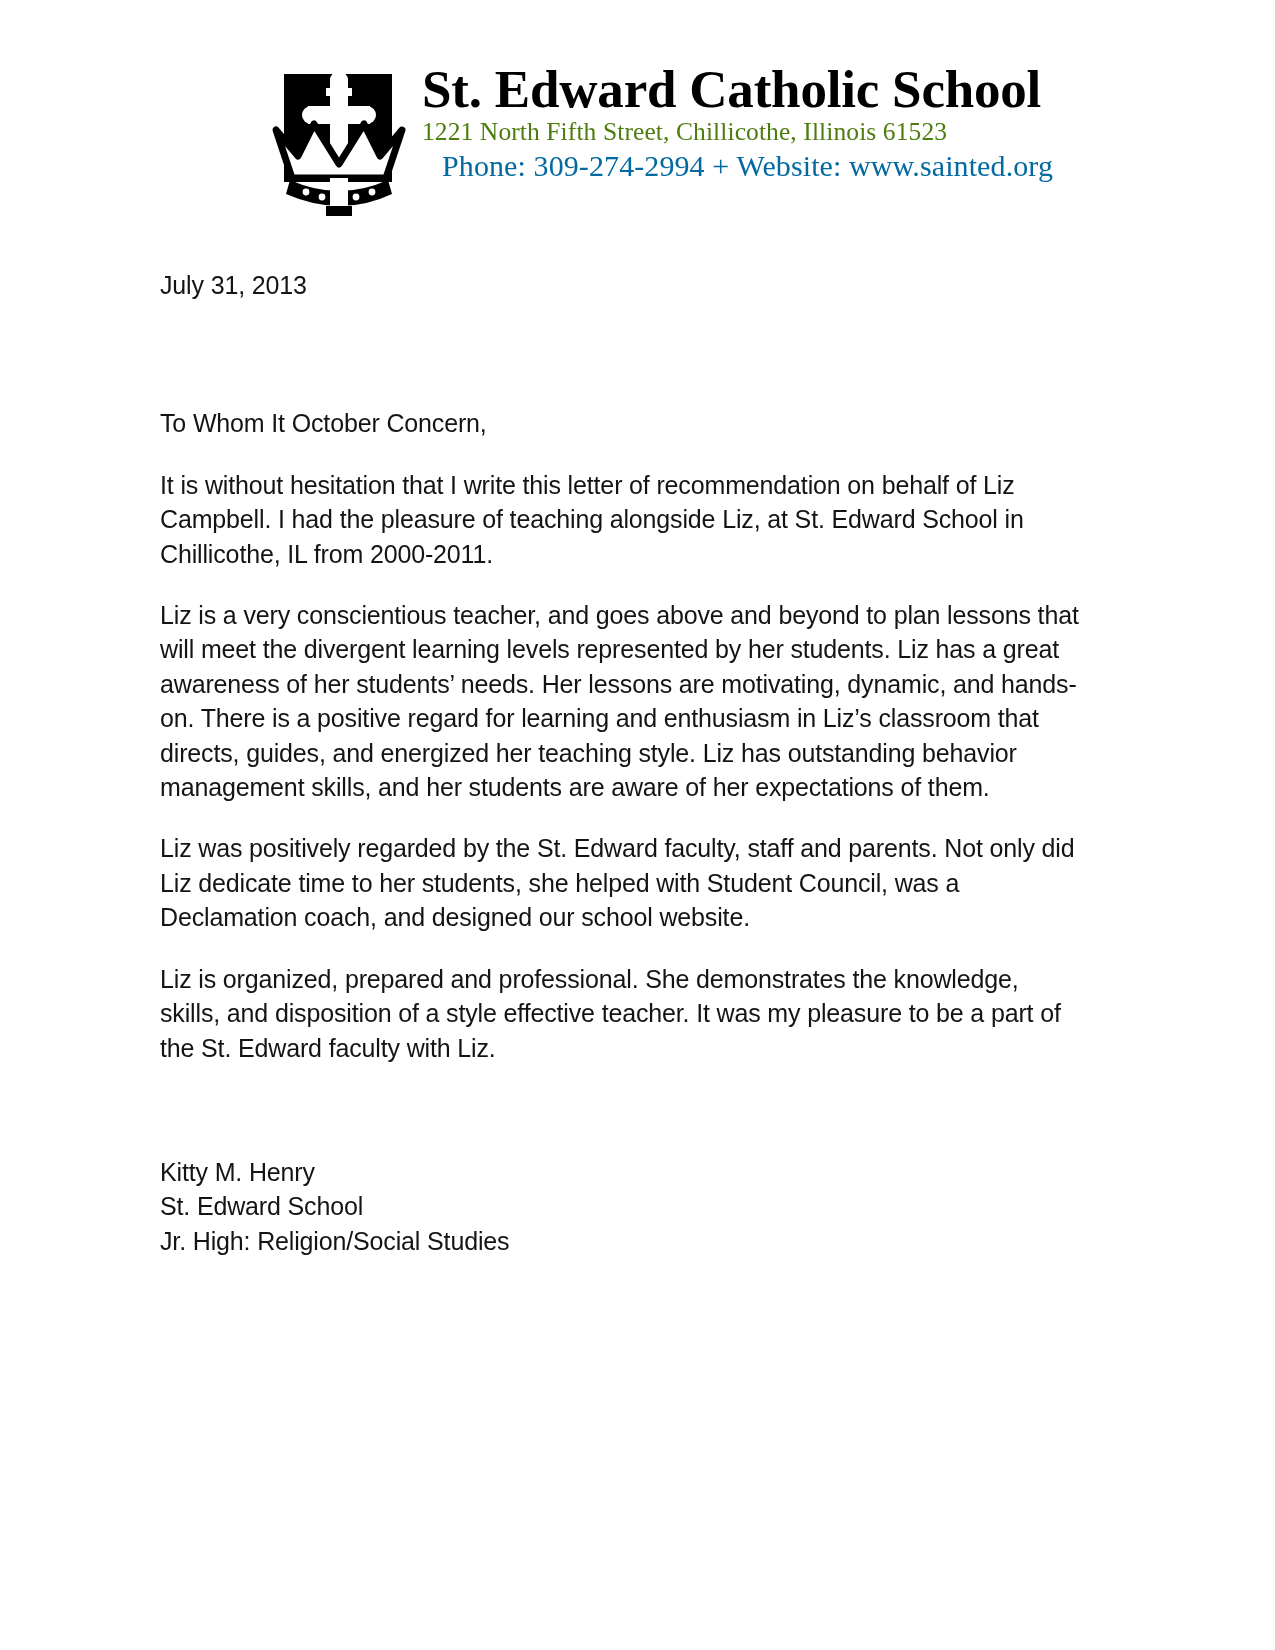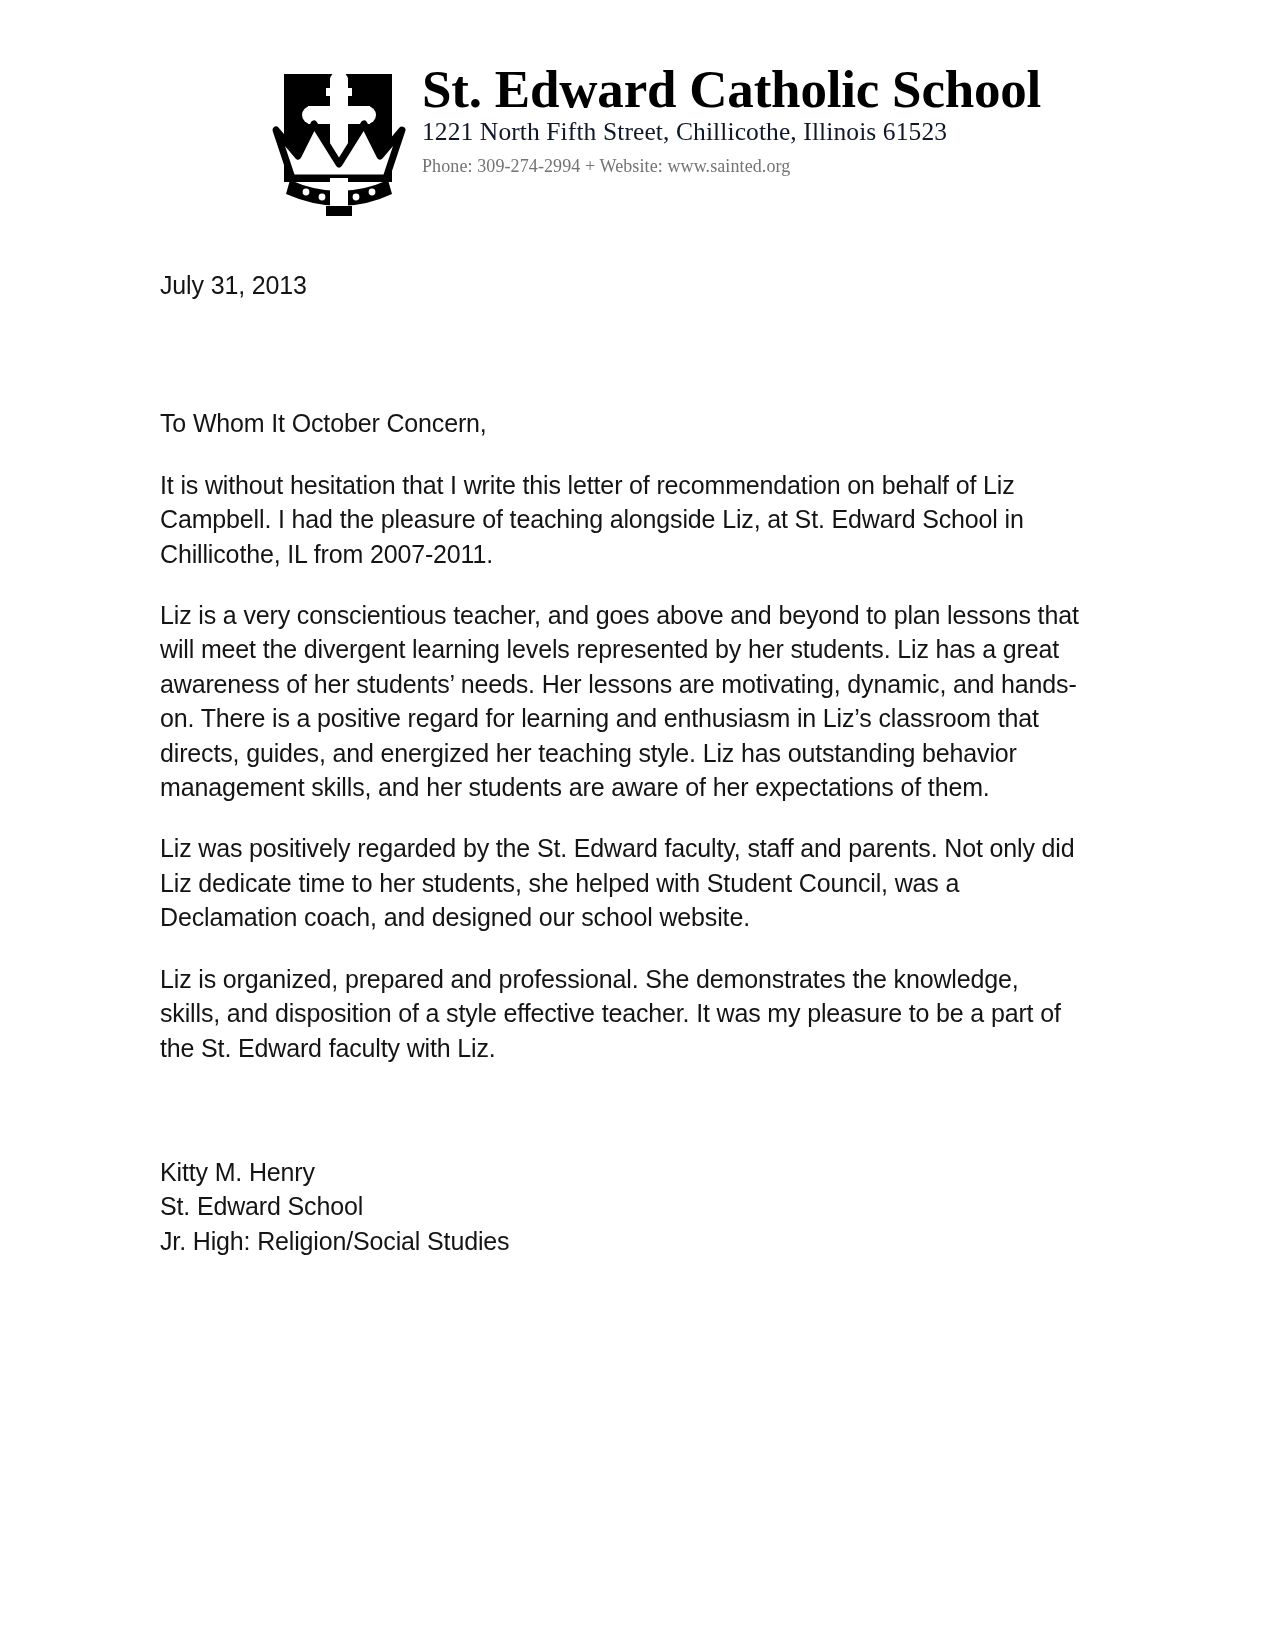--- a/index.html
+++ b/index.html
@@ -51,29 +51,30 @@
     white-space: nowrap;
     color: #000;
   }
   .lh-addr {
     font-family: "Liberation Serif", serif;
     font-size: 25.5px;
     line-height: 34px;
     letter-spacing: 0.1px;
     white-space: nowrap;
     margin-top: 3px;
-    color: #0f172a;
+    color: #4d7c0f;
   }
   .lh-phone {
     font-family: "Liberation Serif", serif;
-    font-size: 18px;
+    font-size: 30px;
     line-height: 34px;
     letter-spacing: 0.1px;
     white-space: nowrap;
-    color: #737373;
+    color: #0369a1;
+    margin-left: 20px;
   }
 
   
   .body-area {
     position: absolute;
     left: 160px;
     top: 268px;
     width: 930px;
   }
   .letter-text {
@@ -149,21 +150,21 @@
       <div class="lh-phone">Phone: 309-274-2994 + Website: www.sainted.org</div>
     </div>
   </div>
 
   <div class="body-area letter-text">
 
     <p class="date-line">July 31, 2013</p>
 
     <p class="salutation">To Whom It October Concern,</p>
 
-    <p class="para">It is without hesitation that I write this letter of recommendation on behalf of Liz Campbell.  I had the pleasure of teaching alongside Liz, at St. Edward School in Chillicothe, IL from 2007-2011.</p>
+    <p class="para">It is without hesitation that I write this letter of recommendation on behalf of Liz Campbell.  I had the pleasure of teaching alongside Liz, at St. Edward School in Chillicothe, IL from 2000-2011.</p>
 
     <p class="para">Liz is a very conscientious teacher, and goes above and beyond to plan lessons that will meet the divergent learning levels represented by her students.  Liz has a great awareness of her students’ needs.  Her lessons are motivating, dynamic, and hands-on.  There is a positive regard for learning and enthusiasm in Liz’s classroom that directs, guides, and energized her teaching style.  Liz has outstanding behavior management skills, and her students are aware of her expectations of them.</p>
 
     <p class="para">Liz was positively regarded by the St. Edward faculty, staff and parents.  Not only did Liz dedicate time to her students, she helped with Student Council, was a Declamation coach, and designed our school website.</p>
 
     <p class="para">Liz is organized, prepared and professional.  She demonstrates the knowledge, skills, and disposition of a style effective teacher.  It was my pleasure to be a part of the St. Edward faculty with Liz.</p>
 
 
     <div class="signature-block">
       <span class="sig-line">Kitty M. Henry</span>

